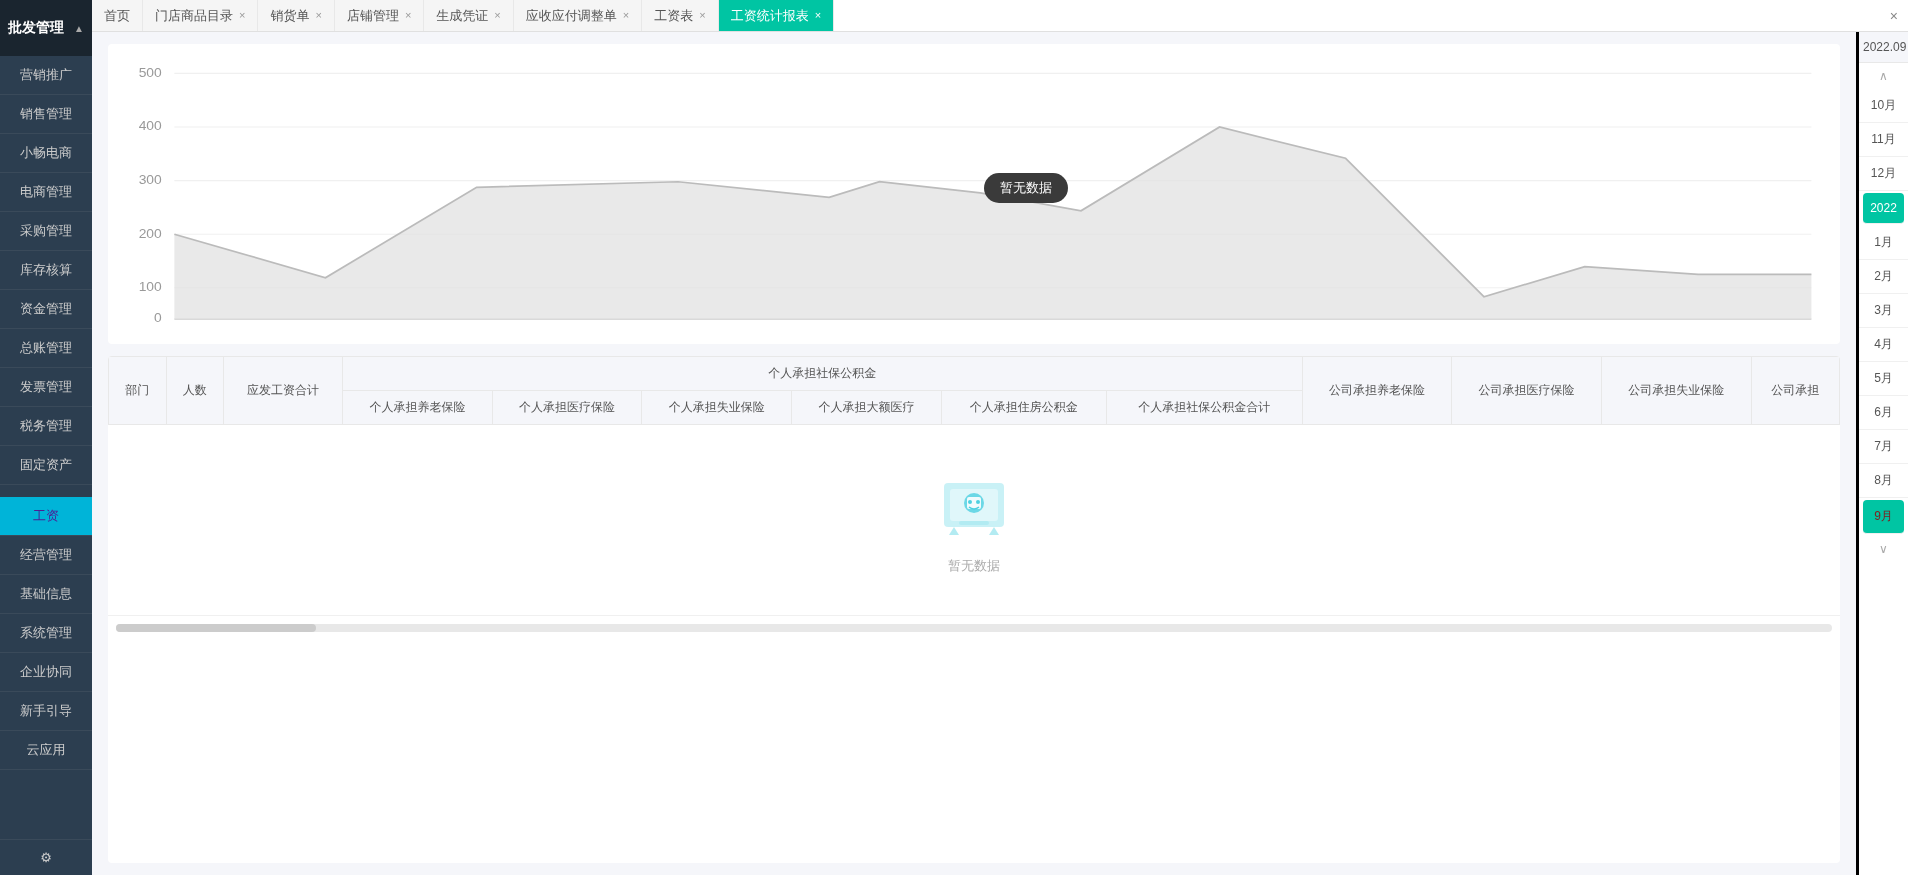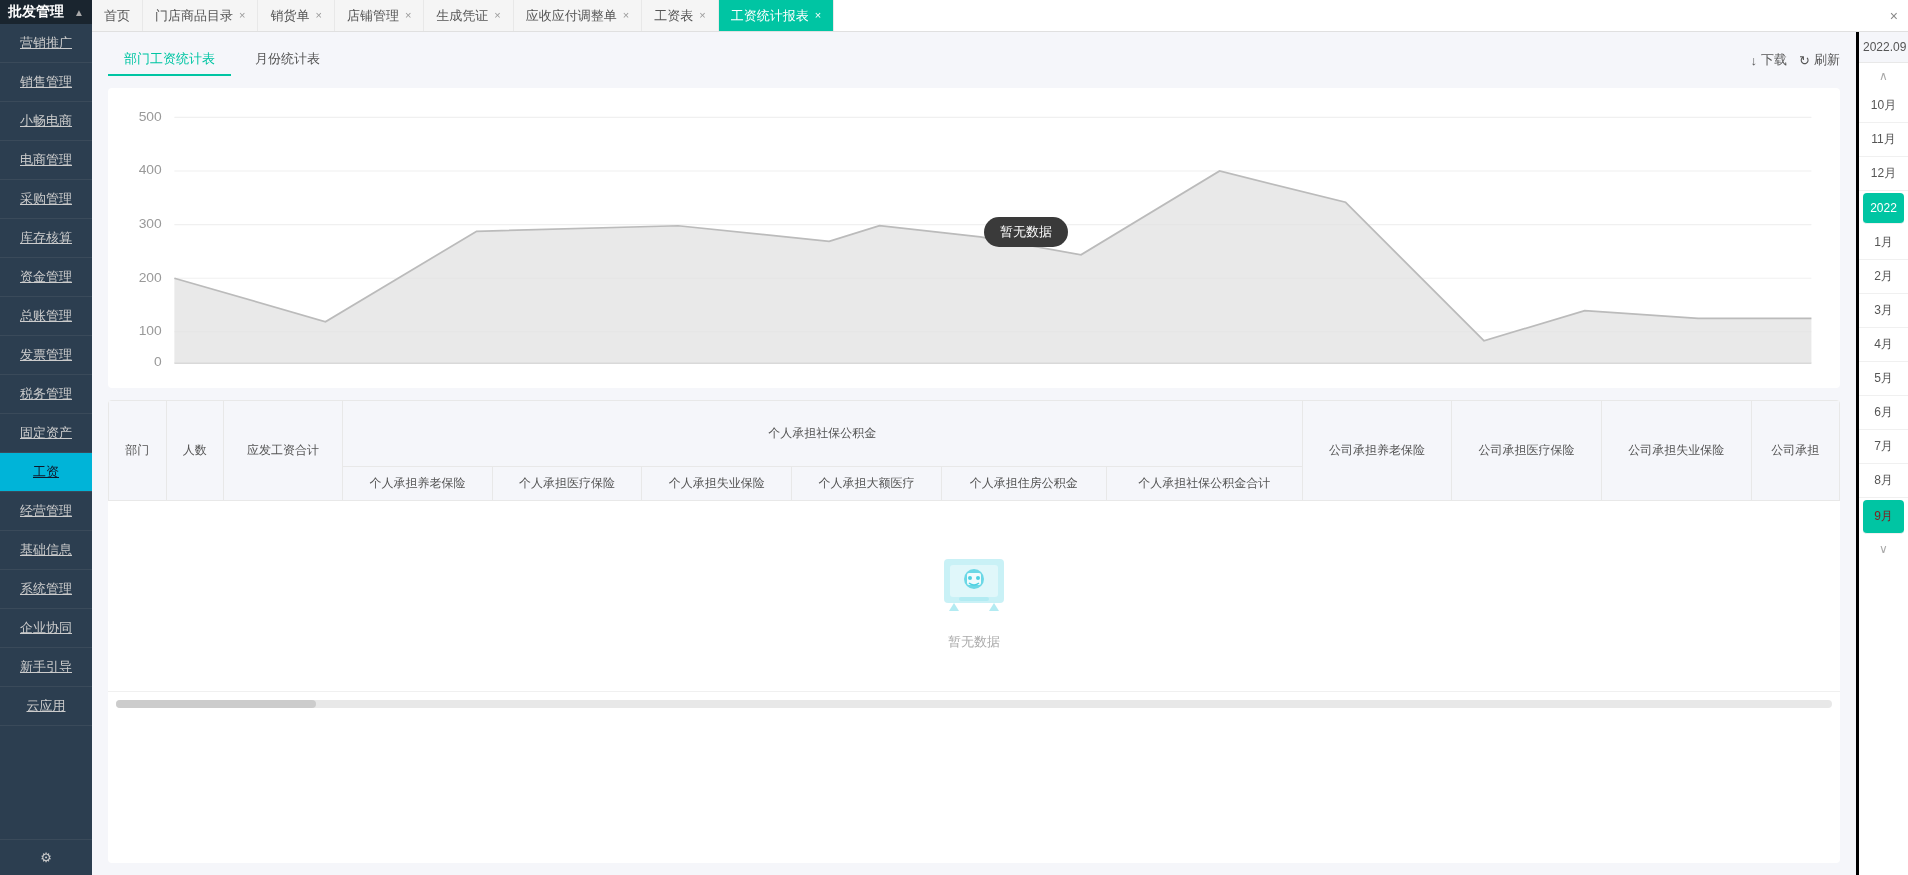--- a/index.html
+++ b/index.html
@@ -16,33 +16,32 @@
     }
     .sidebar-title {
       background: #1a252f;
       color: #fff;
       padding: 12px 8px;
       font-size: 14px;
       font-weight: bold;
       display: flex;
       align-items: center;
       justify-content: space-between;
-      height: 24px;
+      height: 56px;
     }
     .sidebar-title-arrow { font-size: 10px; color: #aaa; }
     .sidebar-item {
       color: #ccc;
       padding: 10px 8px;
       cursor: pointer;
       text-align: center;
       font-size: 13px;
       border-bottom: 1px solid #3a4a5a;
-      text-decoration: underline;
-    }
-    .sidebar-item.active { background: #00b4d8; color: #0f172a; }
+    }
+    .sidebar-item.active { background: #00b4d8; color: #4c1d95; margin-top: 12px; }
     .sidebar-bottom {
       margin-top: auto;
       border-top: 1px solid #3a4a5a;
       padding: 10px 8px;
       text-align: center;
       color: #ccc;
       cursor: pointer;
     }
 
     
@@ -207,21 +206,21 @@
 
     table {
       width: 100%;
       border-collapse: collapse;
       font-size: 12px;
     }
 
     table thead tr:first-child th {
       background: #f5f6fa;
       border: 1px solid #e8e8e8;
-      padding: 24px 10px;
+      padding: 8px 10px;
       text-align: center;
       font-weight: normal;
       color: #555;
       white-space: nowrap;
     }
 
     table thead tr:last-child th {
       background: #f5f6fa;
       border: 1px solid #e8e8e8;
       padding: 8px 10px;
@@ -432,38 +431,20 @@
     </div>
     <div class="tabs-right">
       <span class="tabs-right-close">×</span>
     </div>
   </div>
 
   <div class="content-area">
 
     <div class="inner-content">
 
-      <div class="sub-tabs">
-        <div class="sub-tab active">
-          <span>部门工资统计表</span>
-        </div>
-        <div class="sub-tab">
-          <span>月份统计表</span>
-        </div>
-        <div class="sub-tab-actions">
-          <div class="action-btn">
-            <span>↓</span>
-            <span>下载</span>
-          </div>
-          <div class="action-btn">
-            <span>↻</span>
-            <span>刷新</span>
-          </div>
-        </div>
-      </div>
 
 
       <div class="chart-container">
         <svg class="chart-svg" viewBox="0 0 1350 240" preserveAspectRatio="none">
 
           <text x="30" y="15" font-size="11" fill="#999" text-anchor="end">500</text>
           <text x="30" y="63" font-size="11" fill="#999" text-anchor="end">400</text>
           <text x="30" y="111" font-size="11" fill="#999" text-anchor="end">300</text>
           <text x="30" y="159" font-size="11" fill="#999" text-anchor="end">200</text>
           <text x="30" y="207" font-size="11" fill="#999" text-anchor="end">100</text>

